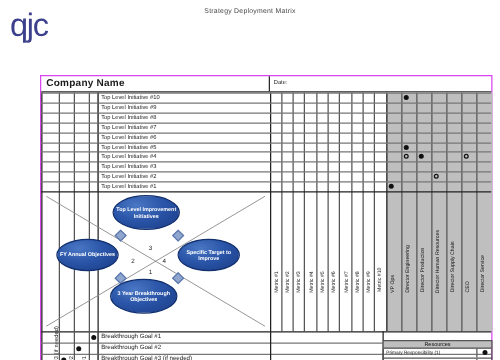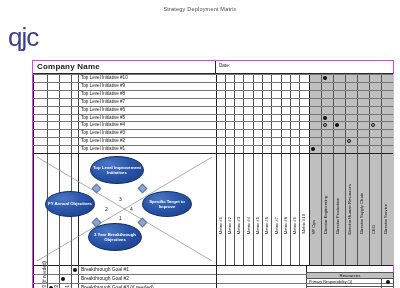--- a/index.html
+++ b/index.html
@@ -6,21 +6,21 @@
   body{
     width:400px;height:288px;overflow:hidden;
     background:#ffffff;
     font-family:"Liberation Sans", sans-serif;
     color:#1a1a1a;
     position:relative;
   }
 
   
   .logo{
-    position:absolute;left:8px;top:24px;
+    position:absolute;left:8px;top:7px;
     font-family:"Liberation Sans", sans-serif;
     font-size:26px;letter-spacing:-1px;
     color:#3b3f8c;font-weight:300;
     line-height:1;
   }
   .doc-title{
     position:absolute;left:0;top:6px;width:400px;
     text-align:center;font-size:5.5px;color:#444;
     letter-spacing:.2px;
   }

